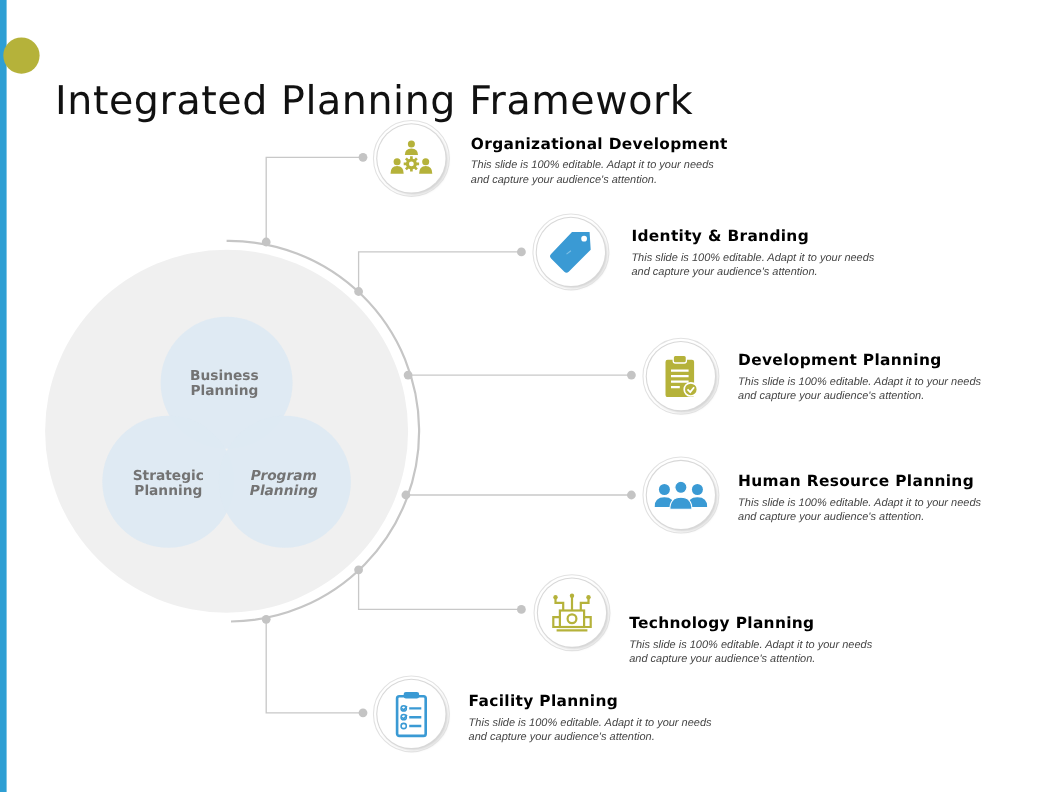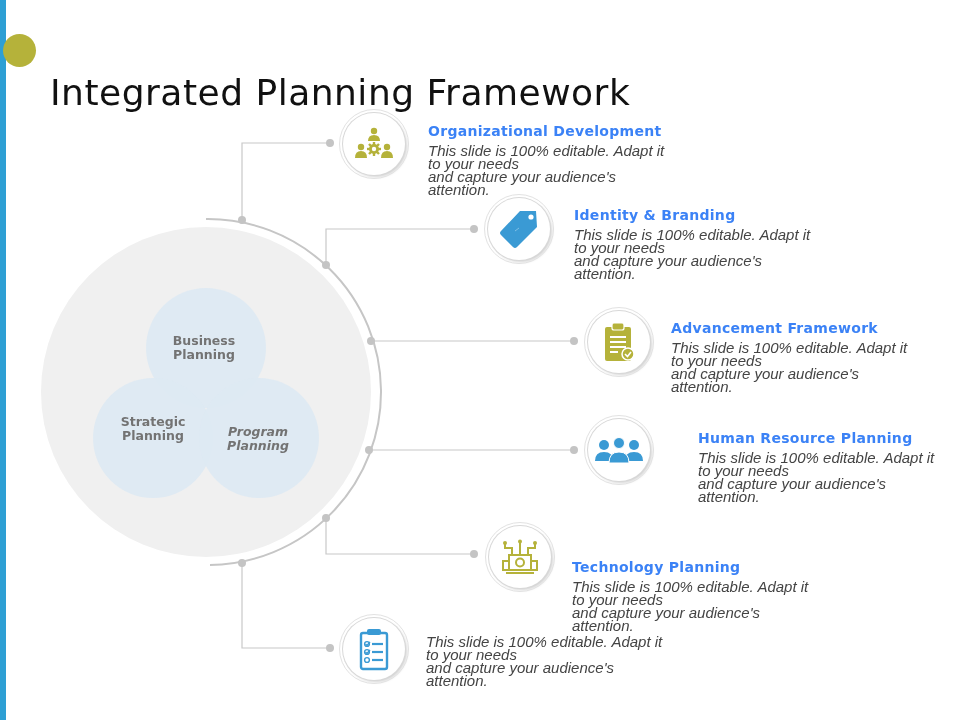--- a/index.html
+++ b/index.html
@@ -7,22 +7,22 @@
          font-family:"DejaVu Sans", sans-serif; }
   .left-bar { position:absolute; left:0; top:0; width:6px; height:720px; background:#2e9fd4; }
   .title-dot { position:absolute; left:3px; top:34px; width:33px; height:33px; border-radius:50%; background:#b5b23a; }
   .title { position:absolute; left:50px; top:32px; font-size:36px; color:#111; font-family:"DejaVu Sans", sans-serif; letter-spacing:0.5px; white-space:nowrap;margin-top:40px; }
   svg.diagram { position:absolute; left:0; top:0; }
   .venn-label { position:absolute; font-family:"DejaVu Sans", sans-serif; font-weight:bold; font-size:12.5px; color:#737373; text-align:center; line-height:14px; width:110px; }
   .icon-wrap { position:absolute; width:62px; height:62px; border-radius:50%; background:#fff;
                box-shadow: 0 0 0 1px #d8d8d8, 2px 2px 3px rgba(0,0,0,0.18); display:flex; align-items:center; justify-content:center; }
   .icon-wrap::after { content:""; position:absolute; left:-4px; top:-4px; right:-4px; bottom:-4px; border-radius:50%; border:1px solid #e2e2e2; }
   .item-text { position:absolute; width:260px; }
-  .item-title { font-family:"DejaVu Sans", sans-serif; font-weight:bold; font-size:14px; color:#3b82f6; white-space:nowrap; letter-spacing:0.3px; }
-  .item-desc { font-family:"Liberation Sans", sans-serif; font-style:italic; font-size:15px; color:#444; line-height:13px; margin-top:6px; width:250px; }
+  .item-title { font-family:"DejaVu Sans", sans-serif; font-weight:bold; font-size:14px; color:#000000; white-space:nowrap; letter-spacing:0.3px; }
+  .item-desc { font-family:"Liberation Sans", sans-serif; font-style:italic; font-size:10px; color:#444; line-height:13px; margin-top:6px; width:250px; }
 </style>
 </head>
 <body>
 
 <div class="left-bar"></div>
 <div class="title-dot"></div>
 <div class="title">Integrated Planning Framework</div>
 
 <svg class="diagram" width="960" height="720">
 
@@ -57,21 +57,21 @@
       <circle cx="474" cy="554" r="4"></circle>
     <circle cx="242" cy="563" r="4"></circle>
       <circle cx="330" cy="648" r="4"></circle>
   </g>
 </svg>
 
 <div class="venn-label" style="left:149px; top:334px;">
   <div>Business</div>
   <div>Planning</div>
 </div>
-<div class="venn-label" style="left:98px; top:415px;">
+<div class="venn-label" style="left:98px; top:425px;">
   <div>Strategic</div>
   <div>Planning</div>
 </div>
 <div class="venn-label" style="left:203px; top:425px;font-style:italic;">
   <div>Program</div>
   <div>Planning</div>
 </div>
 
 <div class="icon-wrap" style="left:343px; top:113px;">
   <svg width="40" height="36" viewBox="0 0 40 36">
@@ -124,40 +124,40 @@
         <line x1="9" y1="16" x2="25" y2="16"></line>
         <line x1="9" y1="21" x2="25" y2="21"></line>
         <line x1="9" y1="26" x2="25" y2="26"></line>
         <line x1="9" y1="31" x2="17" y2="31"></line>
       </g>
     <circle cx="27" cy="33" r="6" fill="#b5b23a" stroke="#fff" stroke-width="1.5"></circle>
     <polyline points="24,33 26.5,35.5 30,31" fill="none" stroke="#fff" stroke-width="1.6"></polyline>
   </svg>
 </div>
 <div class="item-text" style="left:671px; top:320px;">
-  <div class="item-title">Advancement  Framework</div>
+  <div class="item-title">Development  Planning</div>
   <div class="item-desc" style="margin-top:5px;">
     <div>This slide is 100% editable. Adapt it to your needs</div>
     <div>and capture your audience's attention.</div>
   </div>
 </div>
 
 <div class="icon-wrap" style="left:588px; top:419px;">
   <svg width="48" height="30" viewBox="0 0 48 30">
     <g fill="#3a9ad4">
       <circle cx="9" cy="10" r="5"></circle>
         <path d="M0 26 q0-9 9-9 q9 0 9 9z"></path>
       <circle cx="39" cy="10" r="5"></circle>
         <path d="M30 26 q0-9 9-9 q9 0 9 9z"></path>
       <circle cx="24" cy="8" r="5.5" stroke="#fff" stroke-width="1"></circle>
         <path d="M14 28 q0-11 10-11 q10 0 10 11z" stroke="#fff" stroke-width="1"></path>
     </g>
   </svg>
 </div>
-<div class="item-text" style="left:671px; top:430px;margin-left:27px;">
+<div class="item-text" style="left:671px; top:430px;">
   <div class="item-title">Human  Resource Planning</div>
   <div class="item-desc" style="margin-top:5px;">
     <div>This slide is 100% editable. Adapt it to your needs</div>
     <div>and capture your audience's attention.</div>
   </div>
 </div>
 
 <div class="icon-wrap" style="left:489px; top:526px;">
   <svg width="40" height="36" viewBox="0 0 40 36">
     <g fill="none" stroke="#b5b23a" stroke-width="2">
@@ -197,17 +197,18 @@
     <g fill="none" stroke="#3a9ad4" stroke-width="1.4">
       <circle cx="9" cy="17" r="2.4"></circle>
         <polyline points="7.5,17 9,18.5 12,15"></polyline>
       <circle cx="9" cy="25" r="2.4"></circle>
         <polyline points="7.5,25 9,26.5 12,23"></polyline>
       <circle cx="9" cy="33" r="2.4"></circle>
     </g>
   </svg>
 </div>
 <div class="item-text" style="left:426px; top:630px;">
+  <div class="item-title">Facility  Planning</div>
   <div class="item-desc" style="margin-top:5px;">
     <div>This slide is 100% editable. Adapt it to your needs</div>
     <div>and capture your audience's attention.</div>
   </div>
 </div>
 
 </body></html>

